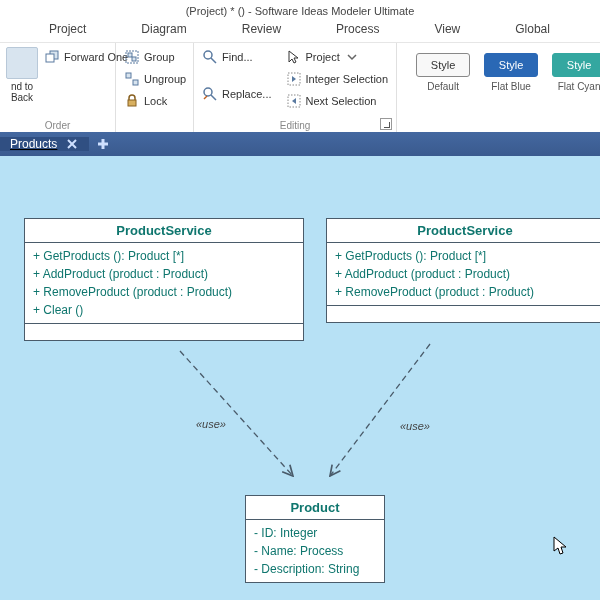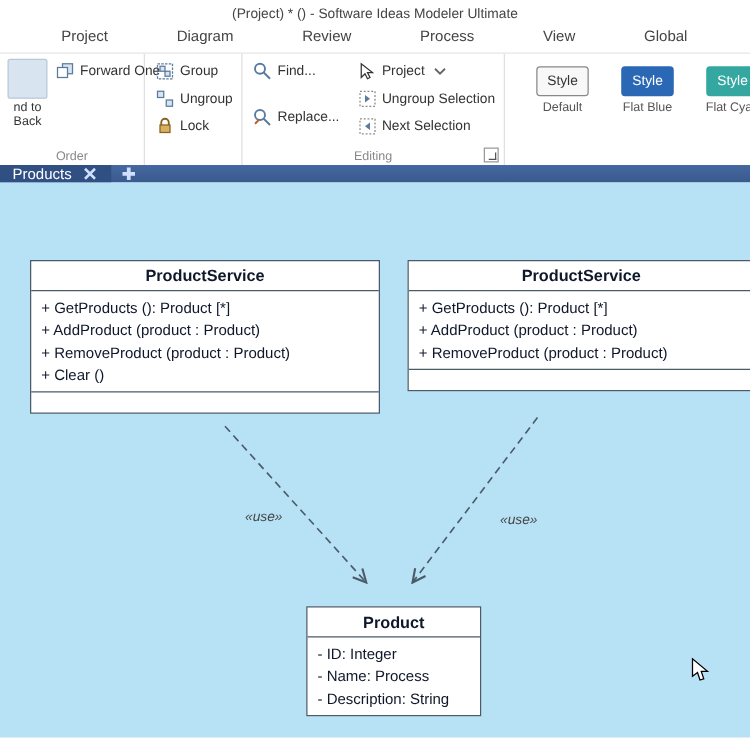--- a/index.html
+++ b/index.html
@@ -12,35 +12,35 @@
   .ribbon-group .label { position: absolute; bottom: 1px; left: 0; right: 0; text-align: center; font-size: 10px; color: #888; }
   .rbtn { display: flex; align-items: center; gap: 4px; height: 20px; font-size: 11px; color: #333; padding: 0 2px; white-space: nowrap; }
   .ricon { width: 16px; height: 16px; display: inline-flex; align-items: center; justify-content: center; flex-shrink: 0; }
   .ricon svg { width: 16px; height: 16px; }
   .big-placeholder { width: 32px; height: 32px; background: #d8e4ef; border: 1px solid #b8c8d8; border-radius: 2px; }
   .order-col { display: flex; flex-direction: column; gap: 2px; }
   .order-row { display: flex; gap: 4px; align-items: flex-start; }
   .send-back { display: flex; flex-direction: column; align-items: center; font-size: 10px; color: #333; width: 34px; line-height: 11px; }
   .style-area { display: flex; gap: 8px; padding: 6px 6px 0 10px; }
   .style-cell { display: flex; flex-direction: column; align-items: center; gap: 4px; width: 60px; }
-  .style-box { width: 42px; height: 24px; border: 1px solid #888; border-radius: 3px; font-size: 11px; display: flex; align-items: center; justify-content: center; }
+  .style-box { width: 54px; height: 24px; border: 1px solid #888; border-radius: 3px; font-size: 11px; display: flex; align-items: center; justify-content: center; }
   .style-default { background: #f8f8f8; color: #333; }
   .style-blue { background: #2a68b5; color: #fff; border-color: #2a68b5; }
   .style-cyan { background: #34a7a0; color: #fff; border-color: #34a7a0; }
   .style-name { font-size: 10px; color: #555; }
   .dialog-launcher { position: absolute; right: 4px; bottom: 2px; width: 12px; height: 12px; border: 1px solid #999; }
   .dialog-launcher::after { content:""; position:absolute; right:1px; bottom:1px; width:5px; height:5px; border-right:1px solid #555; border-bottom:1px solid #555; }
-  .tabstrip { height: 14px; background: linear-gradient(#4468a0,#3a5a8e); display: flex; align-items: center; }
+  .tabstrip { height: 24px; background: linear-gradient(#4468a0,#3a5a8e); display: flex; align-items: center; text-decoration: underline; }
   .tab { background: #304f82; color: #fff; font-size: 12px; display: flex; align-items: center; padding: 0 10px; gap: 8px; }
   .tab-close { width: 14px; height: 14px; display:inline-flex; align-items:center; justify-content:center; }
   .tab-close svg { stroke:#cfe0ff; stroke-width:2; }
   .tab-add { width: 28px; display:flex; align-items:center; justify-content:center; }
   .tab-add svg { stroke:#cfe0ff; fill:#cfe0ff; }
   .canvas { position: relative; width: 600px; height: 444px; background: #b7e1f5; }
-  .uml { position: absolute; background: #fff; border: 1px solid #4a5b6a; font-size: 12px; color: #0f172a; }
+  .uml { position: absolute; background: #fff; border: 1px solid #4a5b6a; font-size: 12px; color: #0f766e; }
   .uml .head { font-weight: bold; text-align: center; padding: 4px 8px; border-bottom: 1px solid #4a5b6a; font-size: 13px; }
   .uml .sect { border-bottom: 1px solid #4a5b6a; padding: 4px 8px; min-height: 16px; }
   .uml .sect:last-child { border-bottom: none; }
   .uml .op { line-height: 18px; white-space: nowrap; }
   .rel-label { position: absolute; font-style: italic; font-size: 11px; color: #444; }
   .cursor { position: absolute; }
   svg.connectors { position: absolute; left:0; top:0; width:600px; height:444px; pointer-events:none; }
 </style>
 </head>
 <body>
@@ -147,21 +147,21 @@
             </svg>
           </span>
       </div>
       <div class="rbtn">
         <span class="ricon">
             <svg viewBox="0 0 16 16">
               <rect x="2" y="2" width="12" height="12" fill="none" stroke="#888" stroke-dasharray="1.5 1.5"></rect>
               <path d="M10 8 L6 5 L6 11 Z" fill="#5a7aa0"></path>
             </svg>
           </span>
-        <span>Ungroup Selection</span>
+        <span>Integer Selection</span>
       </div>
       <div class="rbtn">
         <span class="ricon">
             <svg viewBox="0 0 16 16">
               <rect x="2" y="2" width="12" height="12" fill="none" stroke="#888" stroke-dasharray="1.5 1.5"></rect>
               <path d="M6 8 L10 5 L10 11 Z" fill="#5a7aa0"></path>
             </svg>
           </span>
         <span>Next Selection</span>
       </div>

